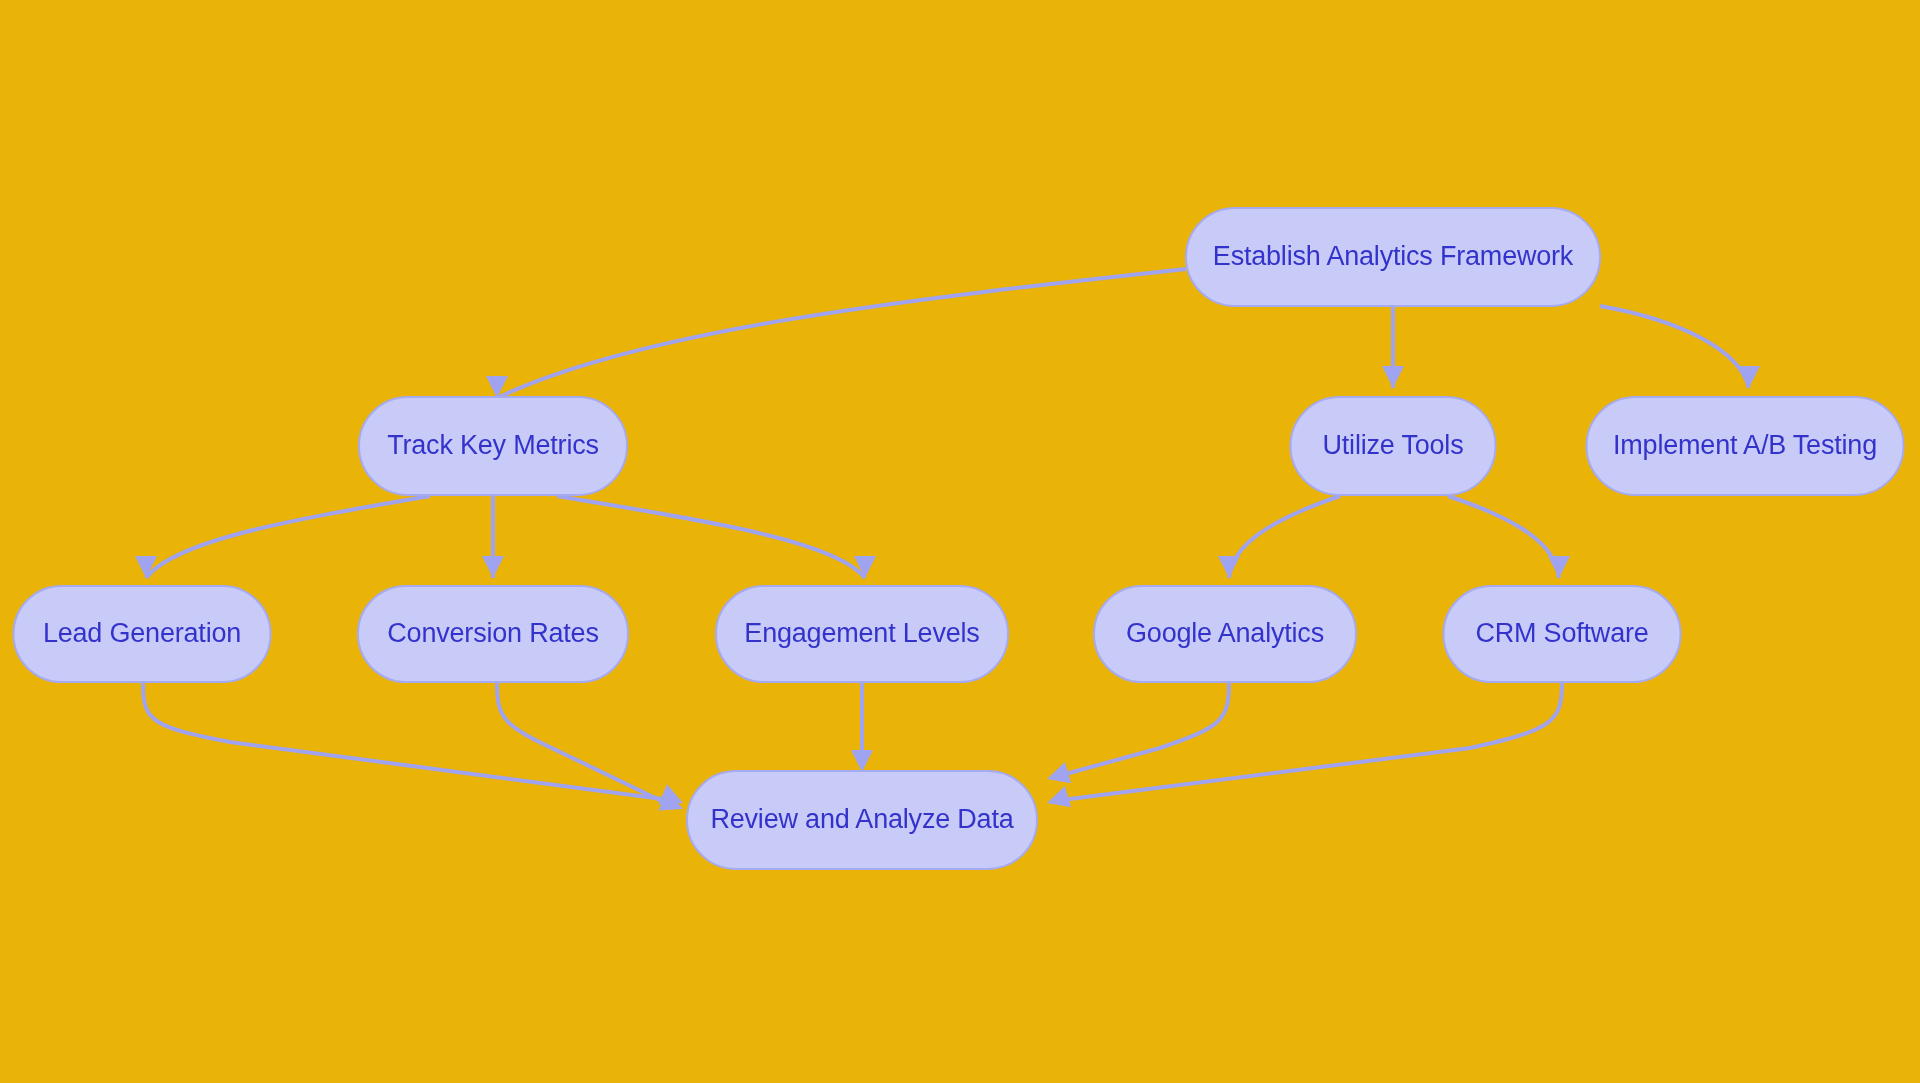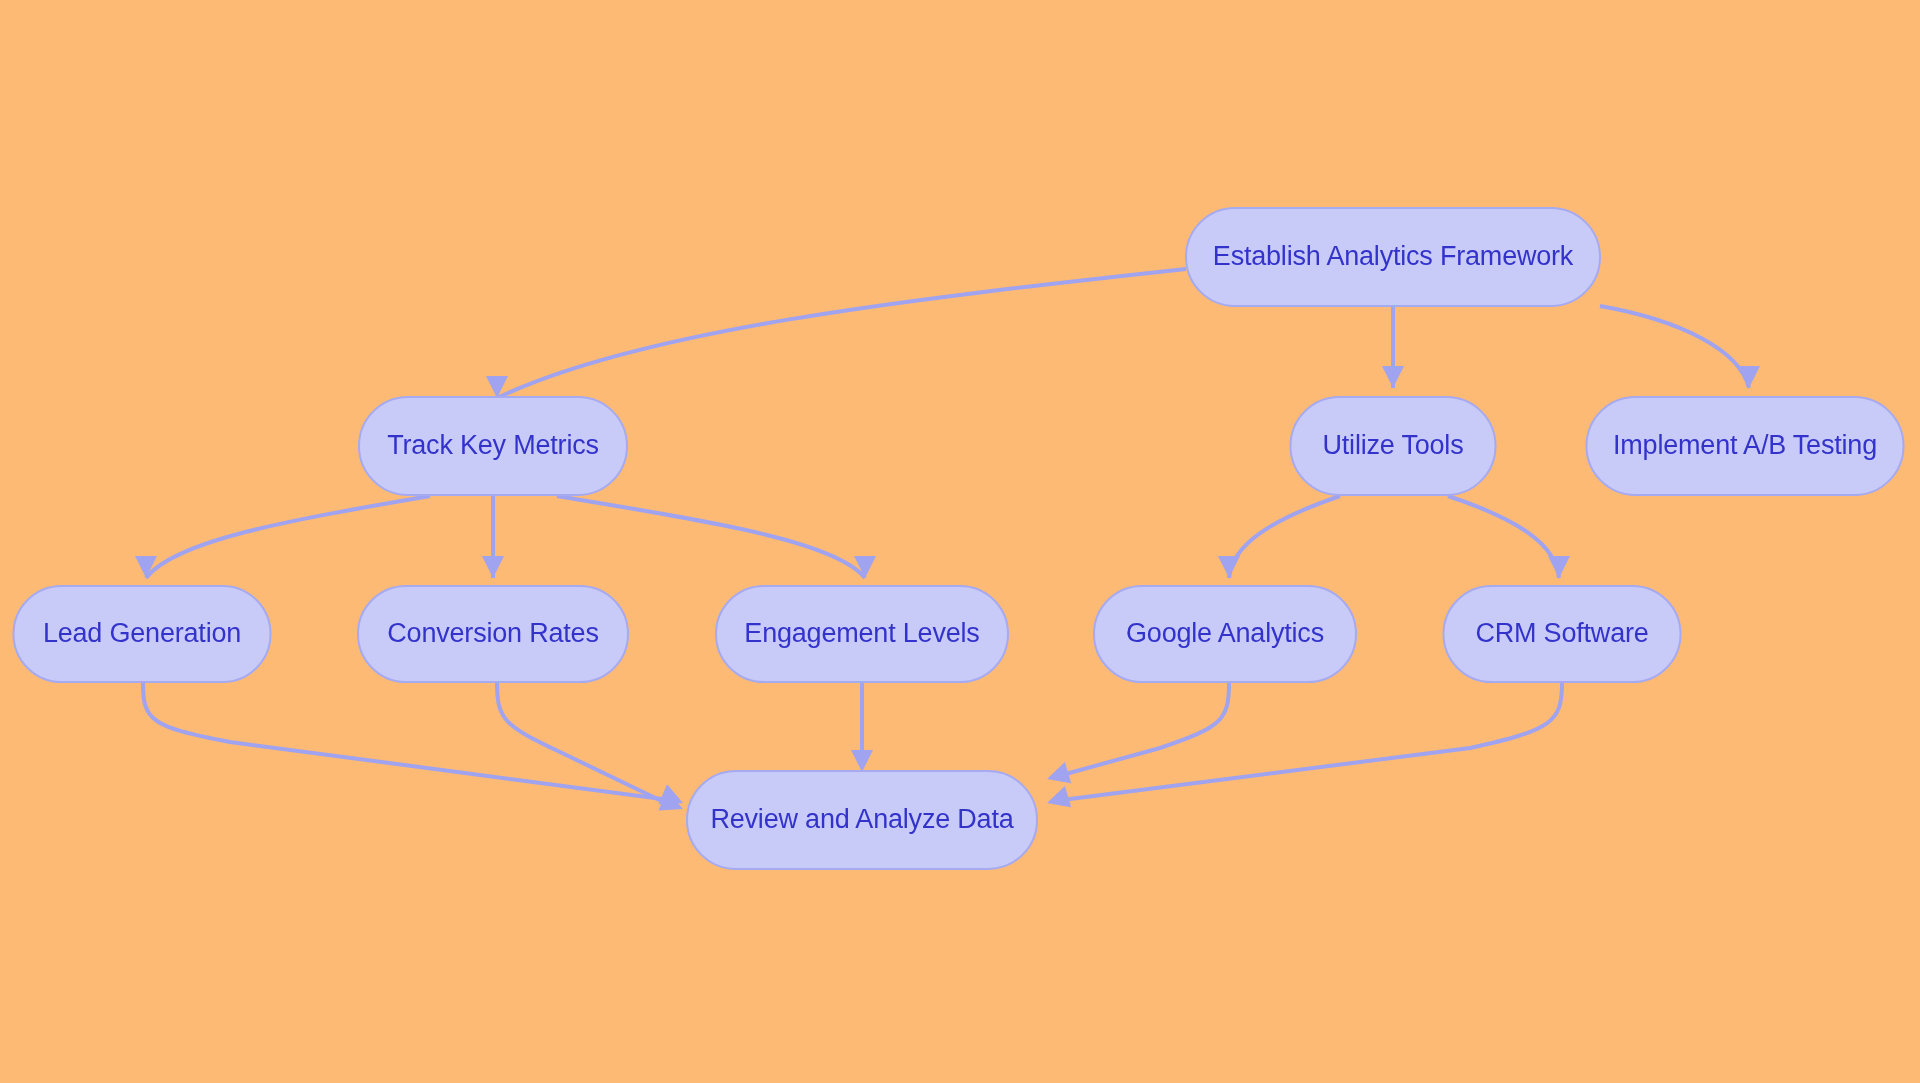--- a/index.html
+++ b/index.html
@@ -11,21 +11,21 @@
   body {
     width: 1920px;
     height: 1083px;
     overflow: hidden;
     font-family: "Liberation Sans", sans-serif;
   }
   #flowchart-root {
     position: relative;
     width: 1920px;
     height: 1083px;
-    background: #fdba74;
+    background: #eab308;
     text-align: center;
   }
   svg#flow-svg {
     display: block;
     width: 1920px;
     height: 1083px;
   }
   .node-shape {
     fill: #c8cbf8;
     stroke: #a6aaf0;

